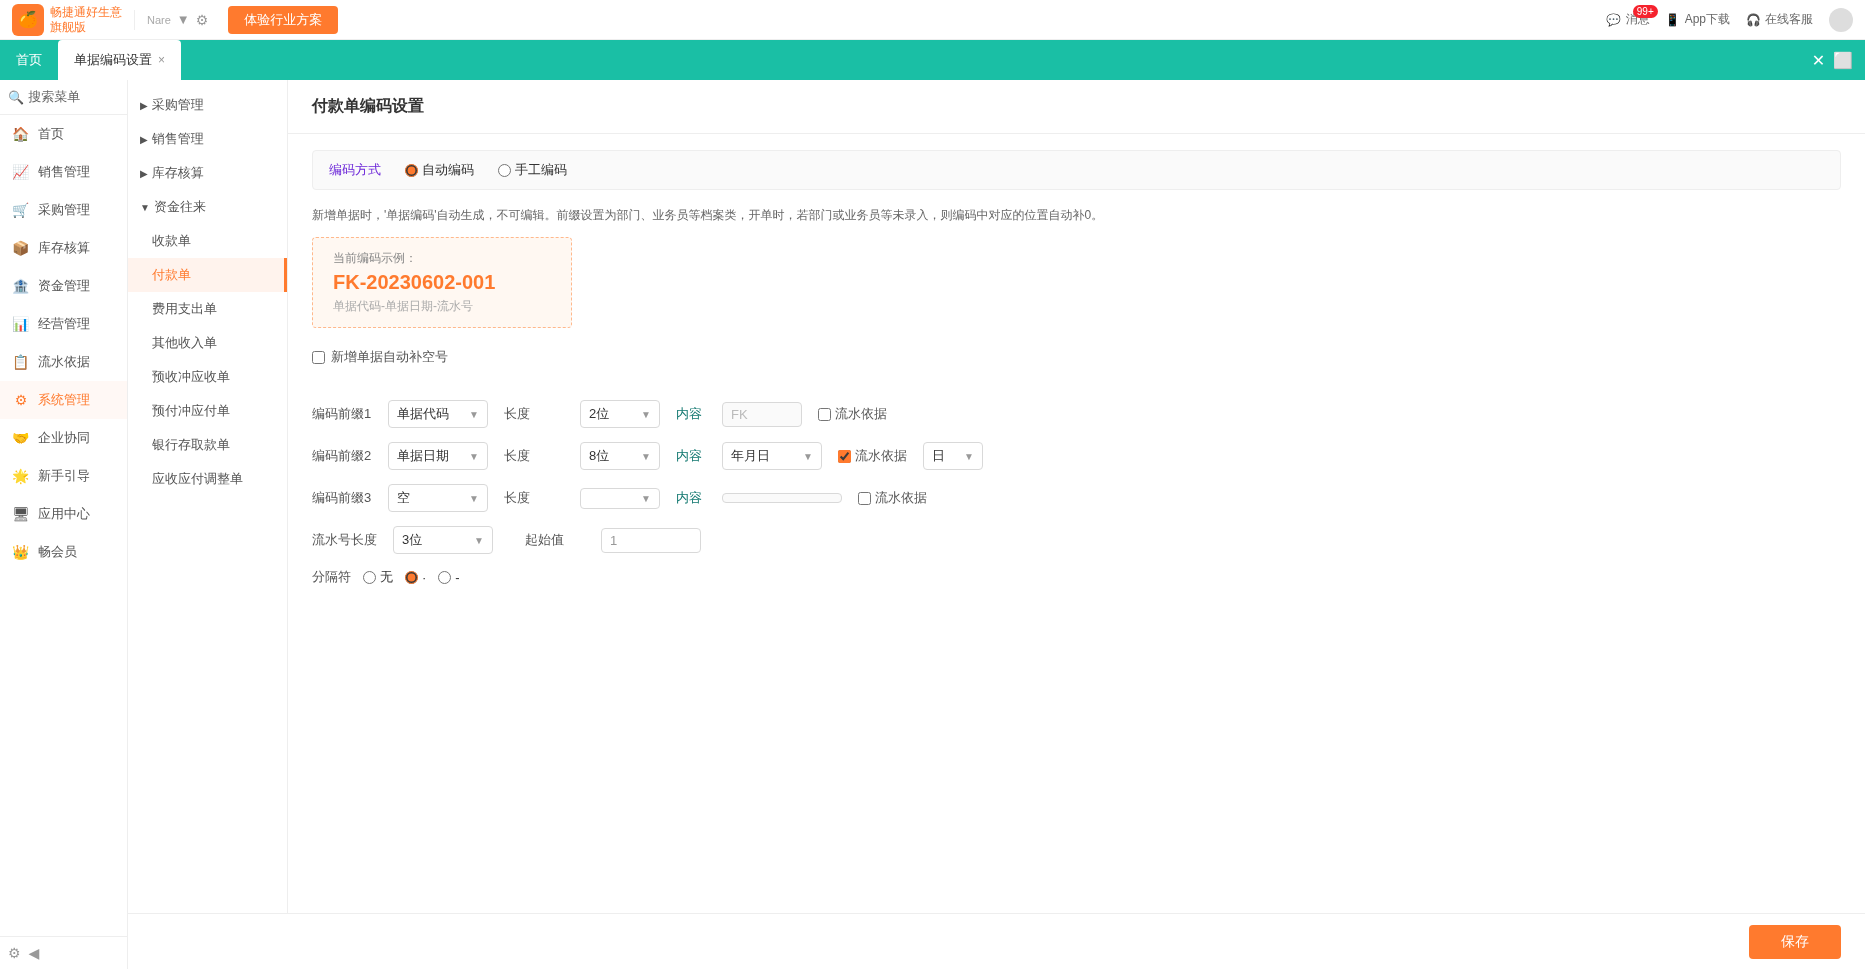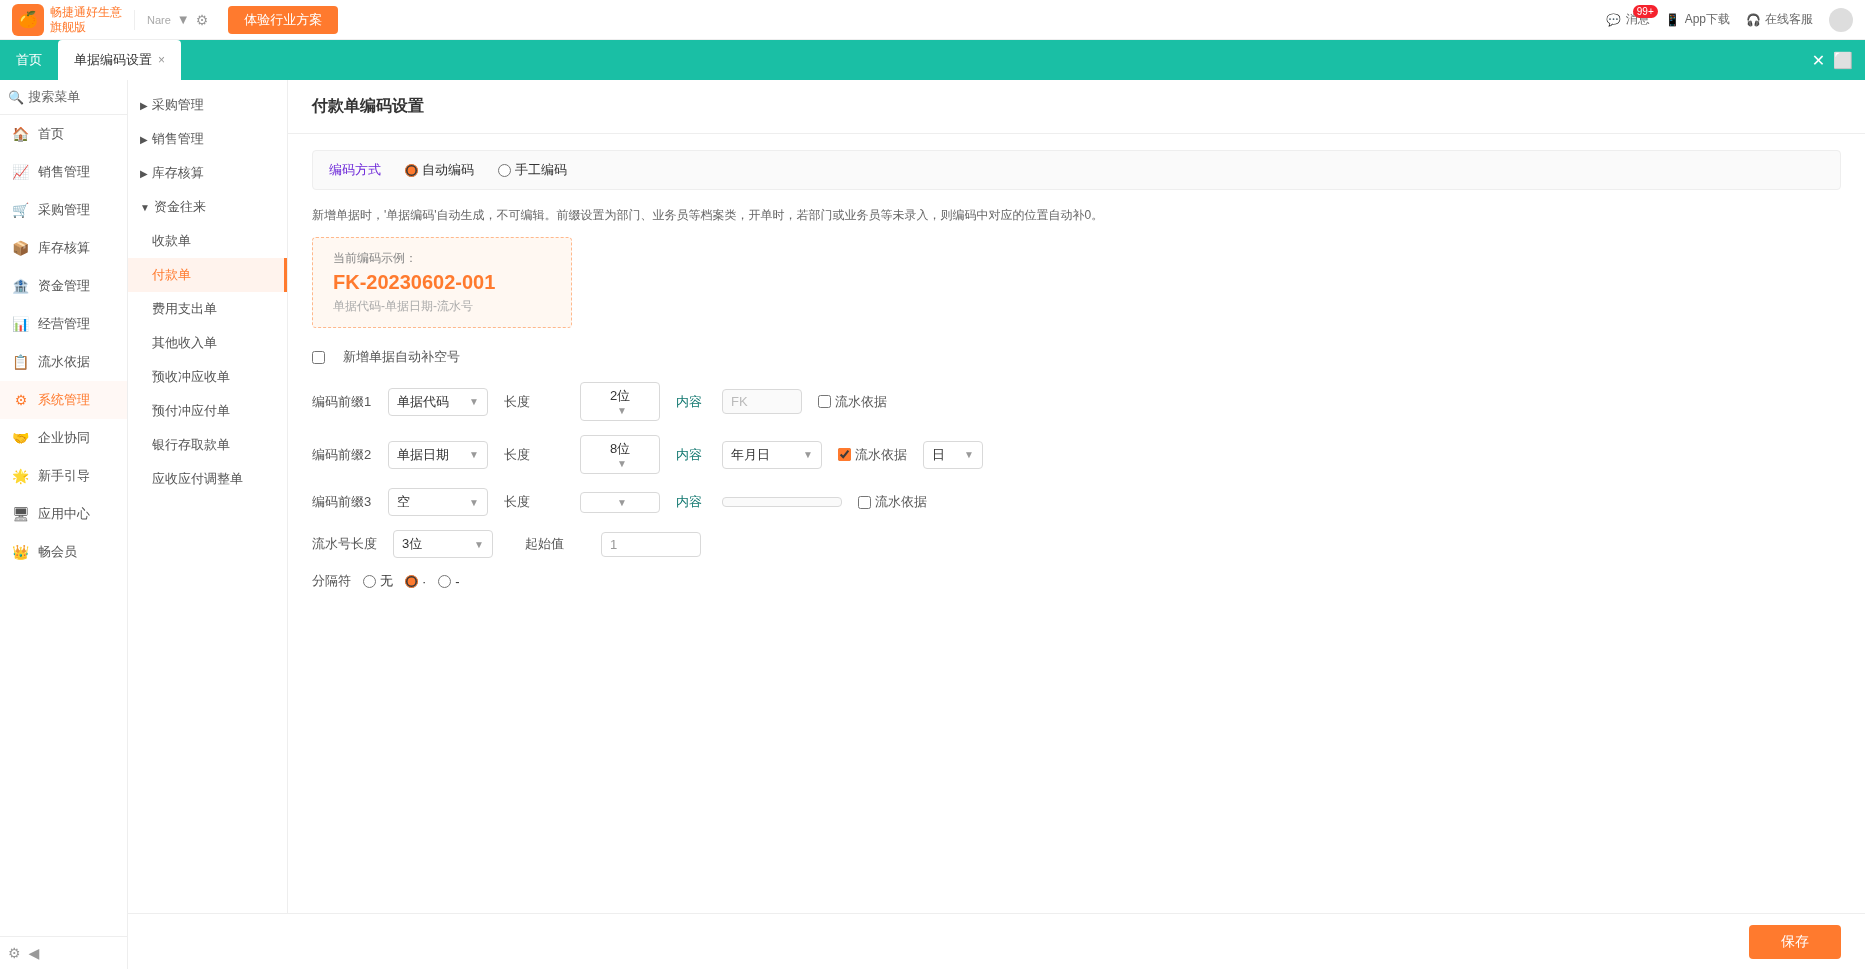--- a/index.html
+++ b/index.html
@@ -63,28 +63,28 @@
     
     .info-text { font-size: 12px; color: #666; margin-bottom: 12px; line-height: 1.6; }
 
     
     .code-preview { border: 1.5px dashed #ffb88c; background: #fff8f2; border-radius: 4px; padding: 12px 20px; margin-bottom: 20px; display: inline-block; min-width: 260px; }
     .code-preview-label { font-size: 12px; color: #888; margin-bottom: 4px; }
     .code-preview-value { font-size: 20px; font-weight: bold; color: #ff7a2e; }
     .code-preview-sub { font-size: 12px; color: #aaa; margin-top: 4px; }
 
     
-    .checkbox-row { display: flex; align-items: center; gap: 18px; margin-bottom: 16px; font-size: 13px; color: #555; }
+    .checkbox-row { display: flex; align-items: center; gap: 6px; margin-bottom: 34px; font-size: 13px; color: #555; }
     .checkbox-row input[type="checkbox"] { accent-color: #ff7a2e; }
 
     
     .form-row { display: flex; align-items: center; gap: 16px; margin-bottom: 14px; }
     .form-label { font-size: 13px; color: #555; min-width: 60px; }
     .form-select { border: 1px solid #d9d9d9; border-radius: 4px; padding: 4px 8px; font-size: 13px; background: #fff; min-width: 100px; display: flex; align-items: center; justify-content: space-between; cursor: pointer; }
-    .form-select-sm { min-width: 80px; flex-direction: column; }
+    .form-select-sm { min-width: 80px; }
     .form-input { border: 1px solid #d9d9d9; border-radius: 4px; padding: 4px 8px; font-size: 13px; background: #fff; min-width: 80px; color: #999; }
     .form-input-disabled { background: #fafafa; color: #bbb; }
     .form-content-label { font-size: 13px; color: #0f766e; min-width: 30px; }
     .checkbox-inline { display: flex; align-items: center; gap: 4px; font-size: 13px; color: #555; }
     .checkbox-inline input[type="checkbox"] { accent-color: #ff7a2e; }
     .select-day { border: 1px solid #d9d9d9; border-radius: 4px; padding: 4px 8px; font-size: 13px; background: #fff; min-width: 60px; display: flex; align-items: center; justify-content: space-between; cursor: pointer; }
 
     
     .separator-row { display: flex; align-items: center; gap: 12px; margin-bottom: 14px; }
     .separator-label { font-size: 13px; color: #555; }

